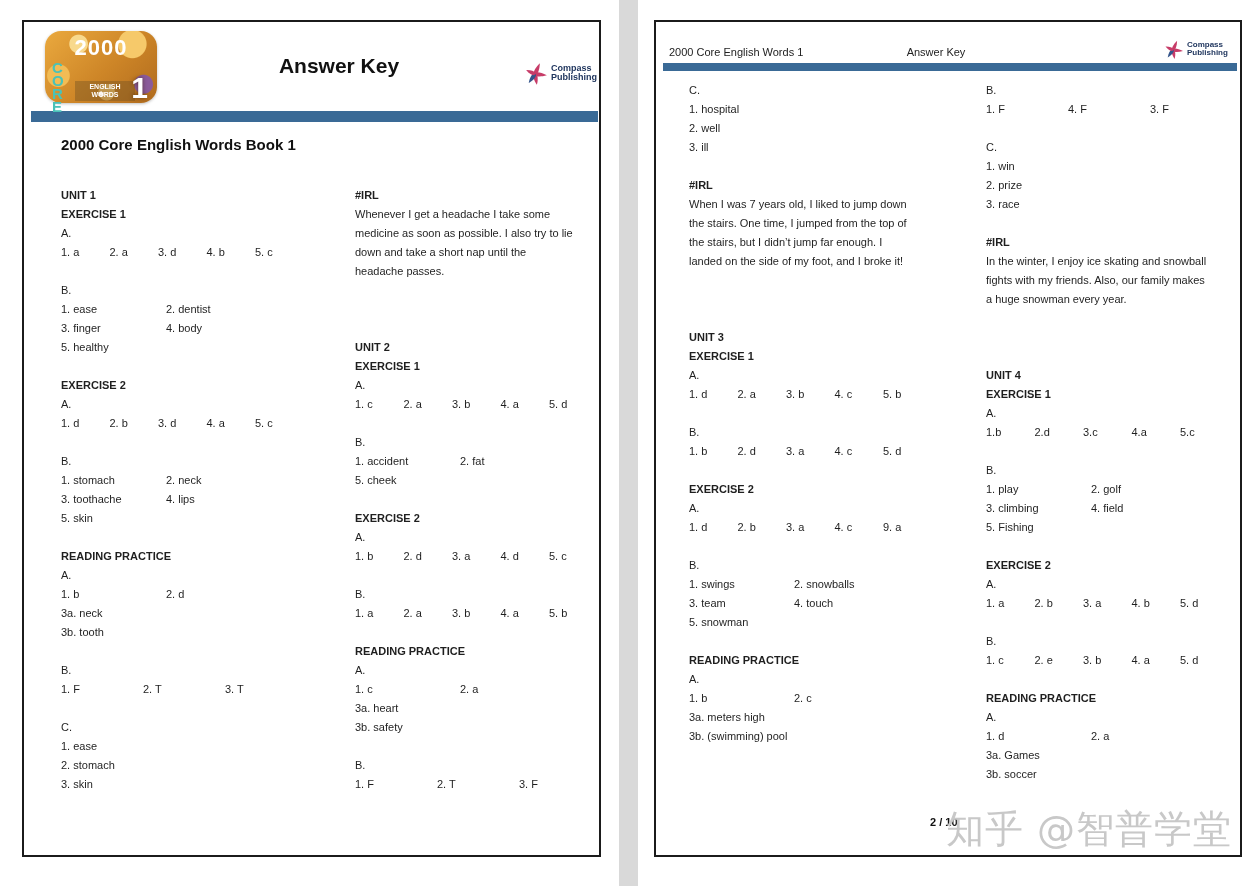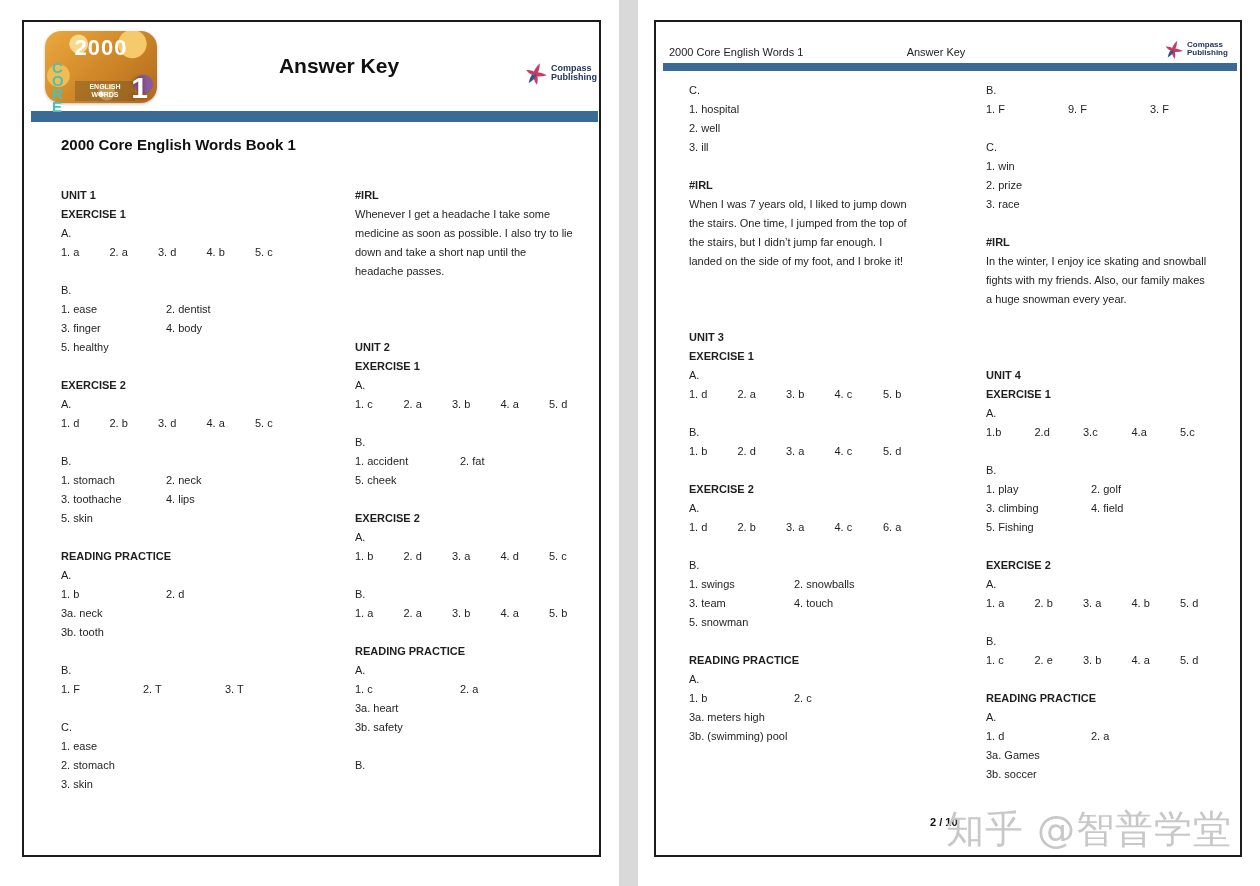--- a/index.html
+++ b/index.html
@@ -162,20 +162,21 @@
       <div class="ln">B.</div>
       <div class="ln row r5"><span class="cell">1. a</span><span class="cell">2. a</span><span class="cell">3. b</span><span class="cell">4. a</span><span class="cell">5. b</span></div>
       <div class="ln"></div>
       <div class="ln hd">READING PRACTICE</div>
       <div class="ln">A.</div>
       <div class="ln row r2"><span class="cell">1. c</span><span class="cell">2. a</span></div>
       <div class="ln">3a. heart</div>
       <div class="ln">3b. safety</div>
       <div class="ln"></div>
       <div class="ln">B.</div>
+      <div class="ln row r3"><span class="cell">1. F</span><span class="cell">2. T</span><span class="cell">3. F</span></div>
     </div>
 </div>
 
 <div class="page page2">
 
   <div class="p2-hleft">2000 Core English Words 1</div>
   <div class="p2-hcenter">Answer Key</div>
 
   <div class="pub pub2">
     <svg viewBox="0 0 24 24">
@@ -214,36 +215,36 @@
       <div class="ln hd">UNIT 3</div>
       <div class="ln hd">EXERCISE 1</div>
       <div class="ln">A.</div>
       <div class="ln row r5"><span class="cell">1. d</span><span class="cell">2. a</span><span class="cell">3. b</span><span class="cell">4. c</span><span class="cell">5. b</span></div>
       <div class="ln"></div>
       <div class="ln">B.</div>
       <div class="ln row r5"><span class="cell">1. b</span><span class="cell">2. d</span><span class="cell">3. a</span><span class="cell">4. c</span><span class="cell">5. d</span></div>
       <div class="ln"></div>
       <div class="ln hd">EXERCISE 2</div>
       <div class="ln">A.</div>
-      <div class="ln row r5"><span class="cell">1. d</span><span class="cell">2. b</span><span class="cell">3. a</span><span class="cell">4. c</span><span class="cell">6. a</span></div>
+      <div class="ln row r5"><span class="cell">1. d</span><span class="cell">2. b</span><span class="cell">3. a</span><span class="cell">4. c</span><span class="cell">9. a</span></div>
       <div class="ln"></div>
       <div class="ln">B.</div>
       <div class="ln row r2"><span class="cell">1. swings</span><span class="cell">2. snowballs</span></div>
       <div class="ln row r2"><span class="cell">3. team</span><span class="cell">4. touch</span></div>
       <div class="ln">5. snowman</div>
       <div class="ln"></div>
       <div class="ln hd">READING PRACTICE</div>
       <div class="ln">A.</div>
       <div class="ln row r2"><span class="cell">1. b</span><span class="cell">2. c</span></div>
       <div class="ln">3a. meters high</div>
       <div class="ln">3b. (swimming) pool</div>
     </div>
   <div class="col p2-col2">
       <div class="ln">B.</div>
-      <div class="ln row r3"><span class="cell">1. F</span><span class="cell">9. F</span><span class="cell">3. F</span></div>
+      <div class="ln row r3"><span class="cell">1. F</span><span class="cell">4. F</span><span class="cell">3. F</span></div>
       <div class="ln"></div>
       <div class="ln">C.</div>
       <div class="ln">1. win</div>
       <div class="ln">2. prize</div>
       <div class="ln">3. race</div>
       <div class="ln"></div>
       <div class="ln hd">#IRL</div>
       <div>
         <div class="ln">In the winter, I enjoy ice skating and snowball</div>
         <div class="ln">fights with my friends. Also, our family makes</div>

